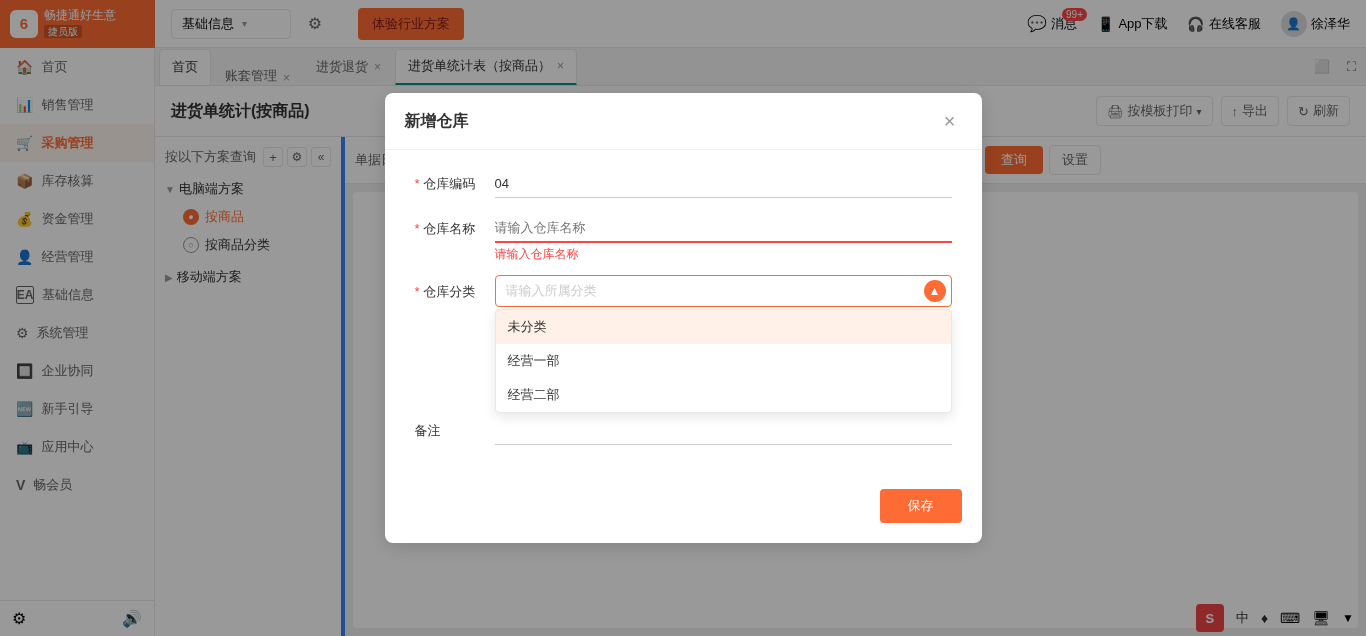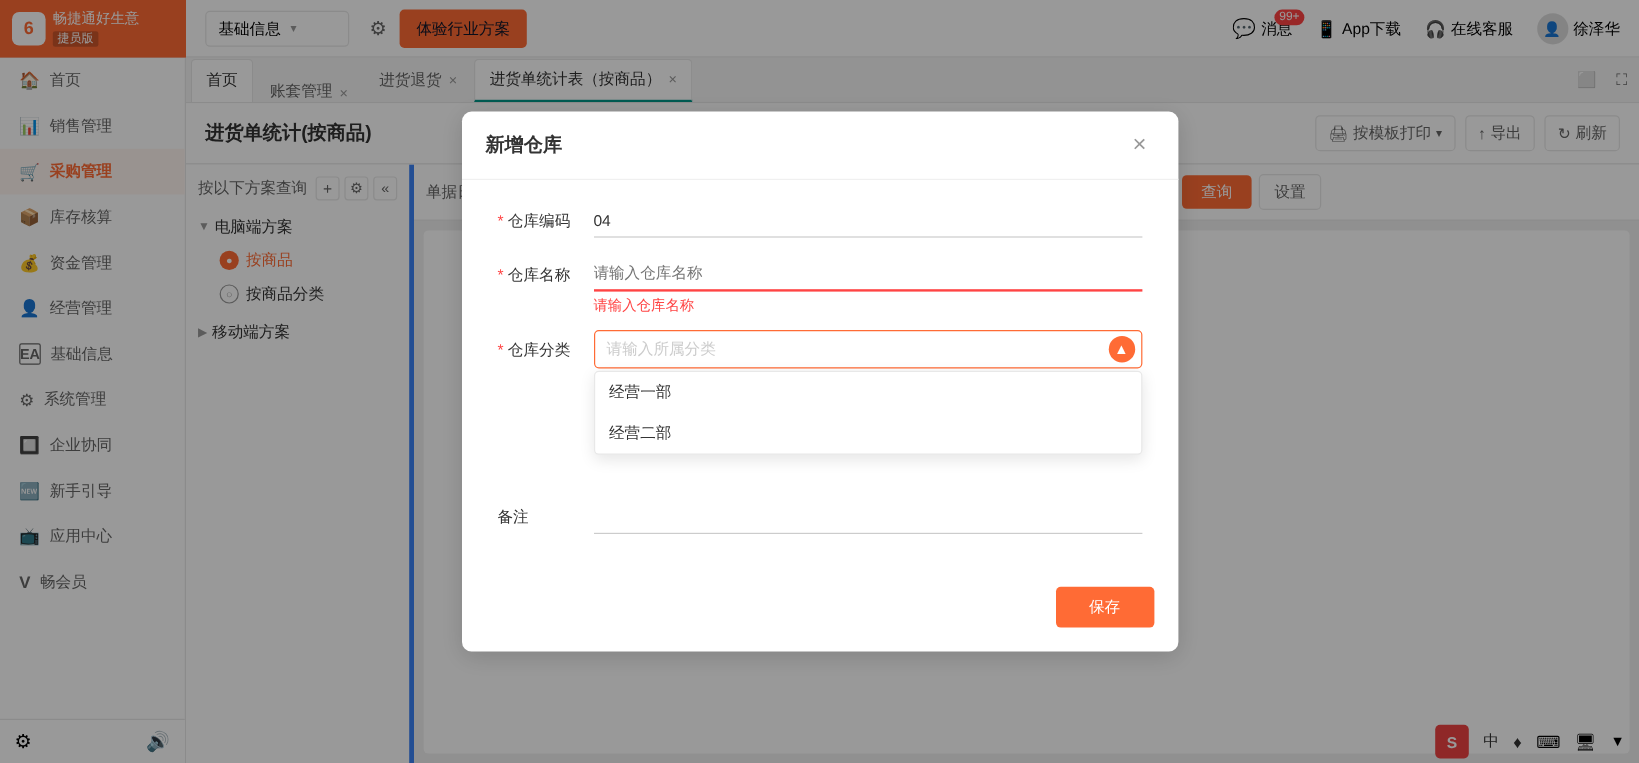--- a/index.html
+++ b/index.html
@@ -29,21 +29,21 @@
     </div>
   </div>
 
   <div style="display:flex;align-items:center;margin-left:16px;border:1px solid #e8e8e8;border-radius:4px;padding:5px 10px;cursor:pointer;gap:8px;min-width:120px;">
     <span>基础信息</span>
     <span style="color:#999;font-size:10px;">▾</span>
   </div>
 
   <div style="margin-left:8px;width:32px;height:32px;display:flex;align-items:center;justify-content:center;cursor:pointer;color:#666;font-size:16px;">⚙</div>
 
-  <button style="margin-left:2px;background:#ff6b35;color:#0f172a;border:none;padding:7px 14px;border-radius:4px;cursor:pointer;font-size:13px;">体验行业方案</button>
+  <button style="margin-left:27px;background:#ff6b35;color:#7f1d1d;border:none;padding:7px 14px;border-radius:4px;cursor:pointer;font-size:13px;">体验行业方案</button>
 
   <div style="margin-left:auto;display:flex;align-items:center;gap:20px;padding-right:16px;">
     <div style="display:flex;align-items:center;gap:4px;cursor:pointer;position:relative;">
       <span style="font-size:16px;">💬</span>
       <span style="background:#ff4444;color:#fff;font-size:10px;padding:1px 4px;border-radius:8px;position:absolute;top:-6px;right:-10px;">99+</span>
       <span>消息</span>
     </div>
     <div style="display:flex;align-items:center;gap:4px;cursor:pointer;">
       <span style="font-size:14px;">📱</span>
       <span>App下载</span>
@@ -279,20 +279,23 @@
           <span style="color:#ff4444;">*</span>
           <span> 仓库分类</span>
         </div>
         <div style="flex:1;position:relative;">
           <div style="width:100%;border:1px solid #ff6b35;border-radius:4px;padding:6px 36px 6px 10px;font-size:13px;color:#ccc;cursor:pointer;">
             <span>请输入所属分类</span>
           </div>
           <div style="position:absolute;right:6px;top:50%;transform:translateY(-50%);width:22px;height:22px;background:#ff6b35;border-radius:50%;display:flex;align-items:center;justify-content:center;color:#fff;font-size:12px;cursor:pointer;">▲</div>
 
           <div style="position:absolute;top:calc(100% + 2px);left:0;right:0;background:#fff;border:1px solid #e8e8e8;border-radius:4px;box-shadow:0 4px 12px rgba(0,0,0,0.1);z-index:200;">
+            <div style="padding:8px 12px;cursor:pointer;font-size:13px;color:#333;background:#fff0e8;">
+              <span>未分类</span>
+            </div>
             <div style="padding:8px 12px;cursor:pointer;font-size:13px;color:#333;">
               <span>经营一部</span>
             </div>
             <div style="padding:8px 12px;cursor:pointer;font-size:13px;color:#333;">
               <span>经营二部</span>
             </div>
           </div>
         </div>
       </div>
 

